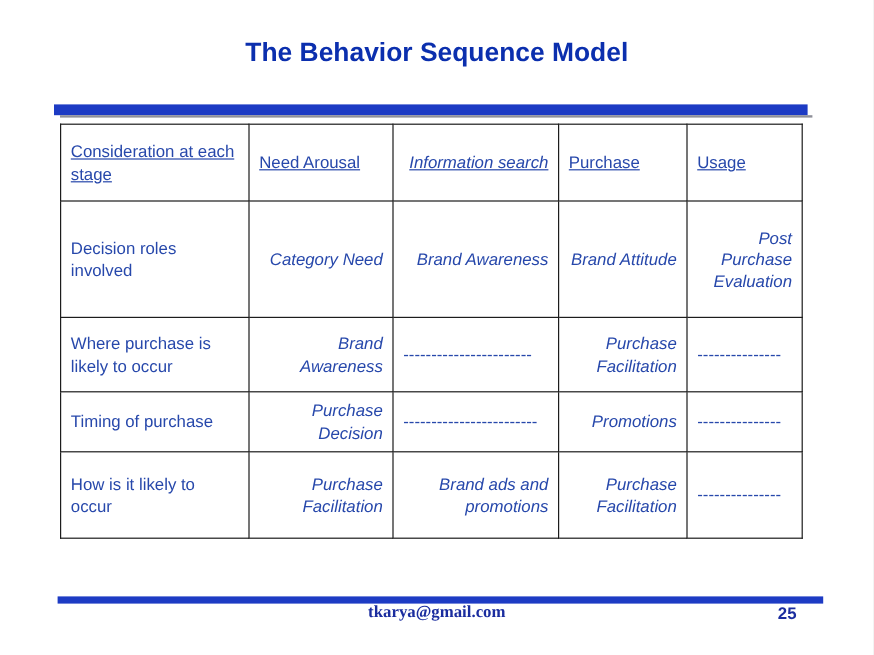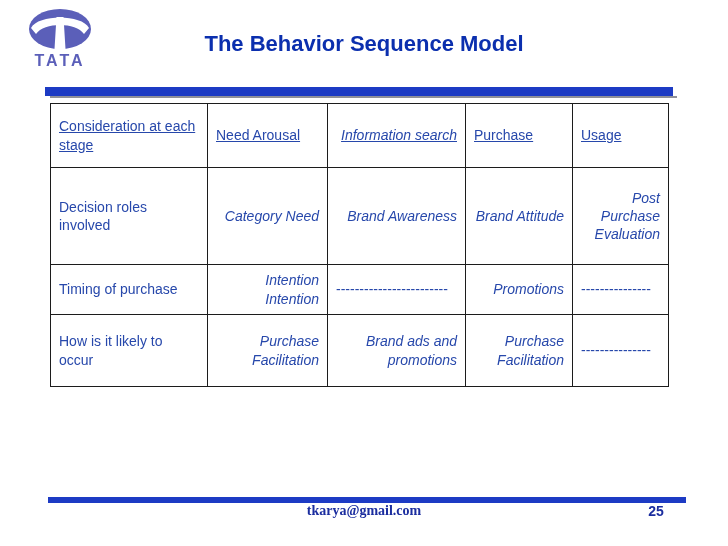--- a/index.html
+++ b/index.html
@@ -77,28 +77,20 @@
     font-family:Liberation Sans, sans-serif;
     font-weight:bold;font-size:14px;
     color:var(--footer-blue);
   }
 </style>
 </head>
 <body>
 
 <div class="slide">
 
-  <div class="logo">
-    <svg width="64" height="43" viewBox="0 0 64 43">
-      <ellipse cx="32" cy="21" rx="31" ry="20" fill="#5b5fb9"></ellipse>
-      <path d="M 3,20 C 10,6 54,6 61,20 L 56,26 C 48,14 16,14 8,26 Z" fill="#ffffff"></path>
-      <polygon points="28.5,9 35.5,9 37.5,41 26.5,41" fill="#ffffff"></polygon>
-    </svg>
-    <div class="wordmark">TATA</div>
-  </div>
 
   <div class="title">The Behavior Sequence Model</div>
 
   <div class="top-bar"></div>
   <div class="bar-shadow"></div>
 
   <table class="bsm">
     <colgroup>
       <col style="width:157px">
         <col style="width:120px">
@@ -114,23 +106,30 @@
           <td class="u lg">Purchase</td>
           <td class="u lg">Usage</td>
         </tr>
         <tr class="r2">
           <td class="lbl">Decision roles involved</td>
           <td class="i sm">Category Need</td>
           <td class="i md">Brand Awareness</td>
           <td class="i md">Brand Attitude</td>
           <td class="i md">Post Purchase Evaluation</td>
         </tr>
+        <tr class="r3">
+          <td class="lbl">Where purchase is likely to occur</td>
+          <td class="i sm">Brand Awareness</td>
+          <td class="dash">-----------------------</td>
+          <td class="i sm">Purchase Facilitation</td>
+          <td class="dash-sm">---------------</td>
+        </tr>
         <tr class="r4">
           <td class="lbl">Timing of purchase</td>
-          <td class="i sm">Intention Intention</td>
+          <td class="i sm">Purchase Decision</td>
           <td class="dash">------------------------</td>
           <td class="i lg">Promotions</td>
           <td class="dash-sm">---------------</td>
         </tr>
         <tr class="r5">
           <td class="lbl">How is it likely to occur</td>
           <td class="i sm">Purchase Facilitation</td>
           <td class="i lg">Brand ads and promotions</td>
           <td class="i sm">Purchase Facilitation</td>
           <td class="dash-sm">---------------</td>

